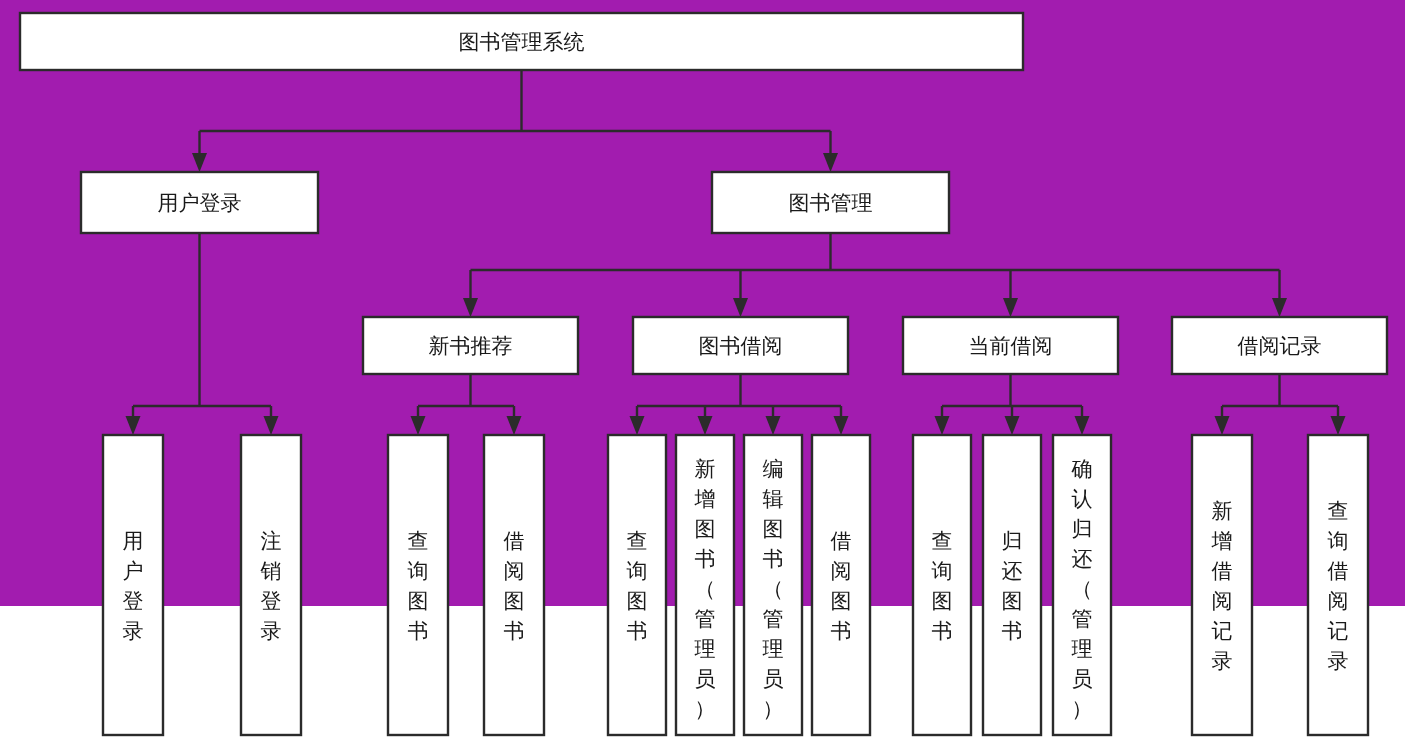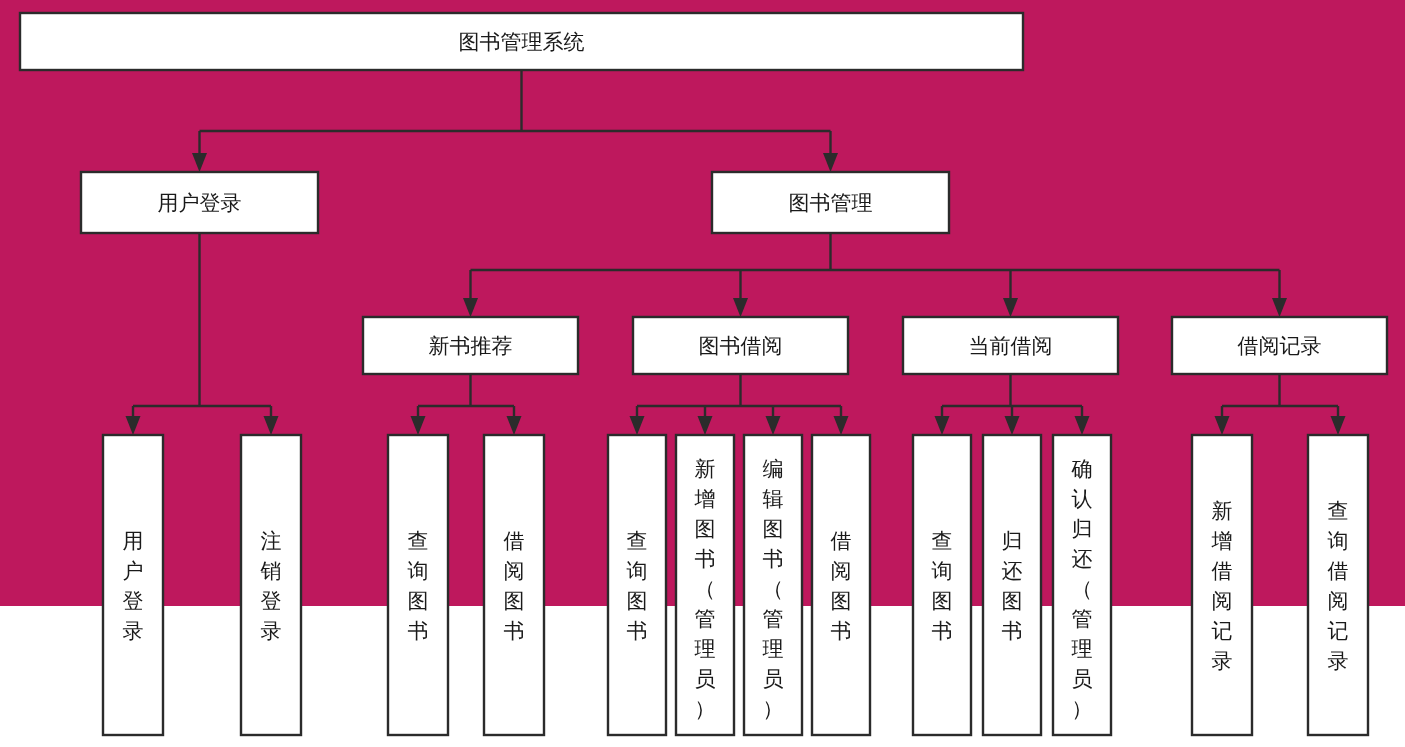--- a/index.html
+++ b/index.html
@@ -11,21 +11,21 @@
   body {
     width: 1405px;
     height: 747px;
     font-family: "DejaVu Sans", "Liberation Sans", sans-serif;
     overflow: hidden;
   }
   #diagram-root {
     position: relative;
     width: 1405px;
     height: 606px;
-    background: #be185d;
+    background: #a21caf;
   }
   svg#tree-svg {
     position: absolute;
     left: 0;
     top: 0;
     width: 1405px;
     height: 747px;
     display: block;
   }
   .node-box {

